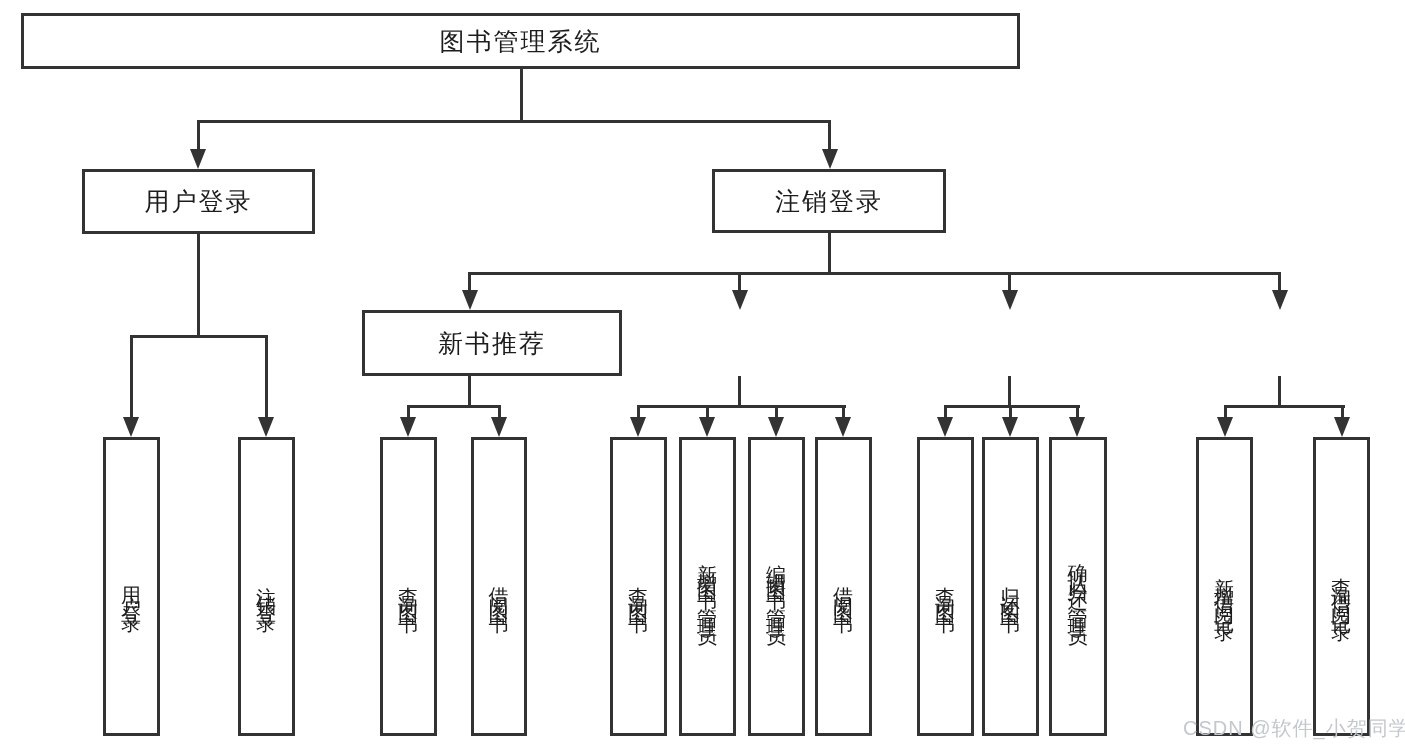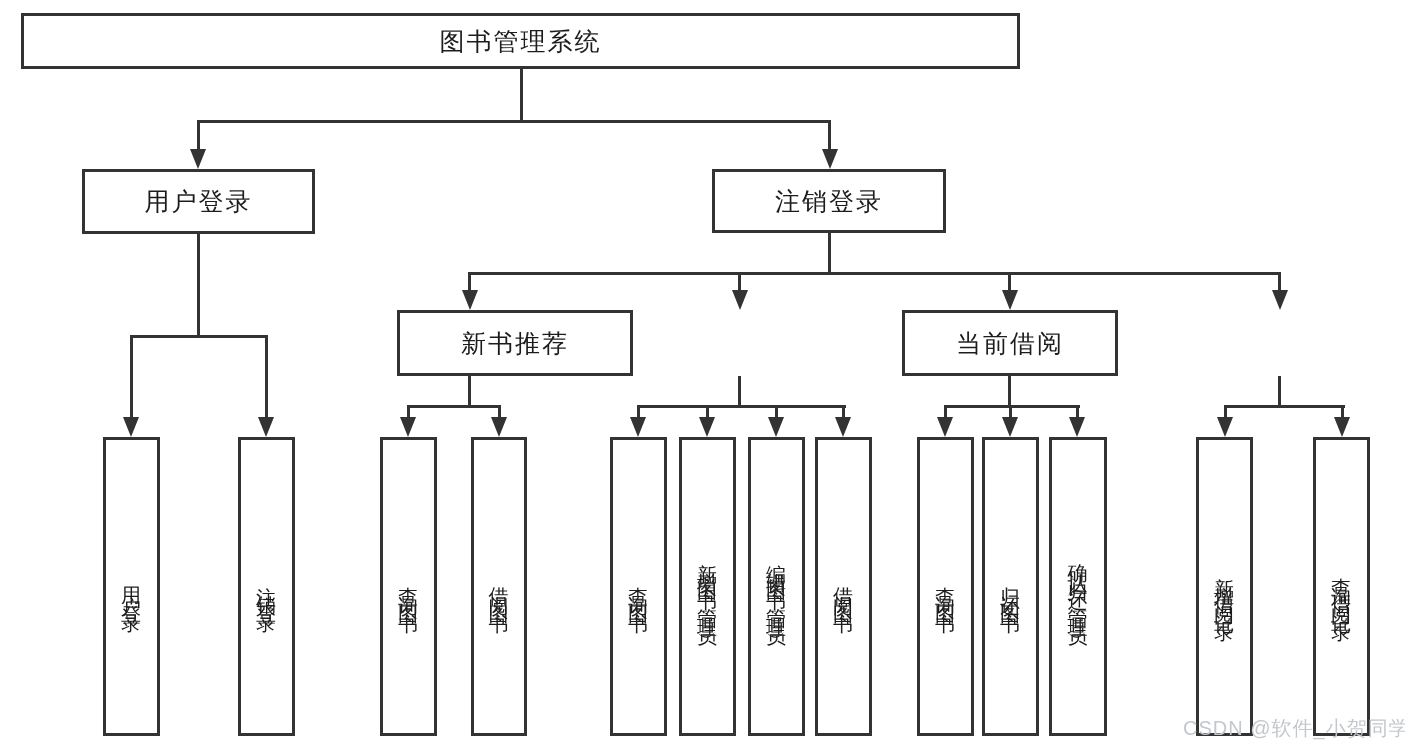--- a/index.html
+++ b/index.html
@@ -37,22 +37,21 @@
 </head>
 <body>
 
 <div class="canvas">
 
   <div class="node h" style="left:21px; top:13px; width:999px; height:56px;">图书管理系统</div>
 
   <div class="node h" style="left:82px; top:169px; width:233px; height:65px;">用户登录</div>
   <div class="node h" style="left:712px; top:169px; width:234px; height:64px;">注销登录</div>
 
-  <div class="node h" style="left:362px; top:310px; width:236px; height:66px;margin-left:35px;">新书推荐</div>
-  <div class="node h" style="left:902px; top:310px; width:216px; height:66px;">当前借阅</div>
+  <div class="node h" style="left:362px; top:310px; width:260px; height:66px;">新书推荐</div>
 
   <div class="node v" style="left:103px; top:437px; width:57px; height:299px;">用户登录</div>
   <div class="node v" style="left:238px; top:437px; width:57px; height:299px;">注销登录</div>
 
   <div class="node v" style="left:380px; top:437px; width:57px; height:299px;">查询图书</div>
   <div class="node v" style="left:471px; top:437px; width:56px; height:299px;">借阅图书</div>
 
   <div class="node v" style="left:610px; top:437px; width:57px; height:299px;">查询图书</div>
   <div class="node v" style="left:679px; top:437px; width:57px; height:299px;">新增图书（管理员）</div>
   <div class="node v" style="left:748px; top:437px; width:57px; height:299px;">编辑图书（管理员）</div>

